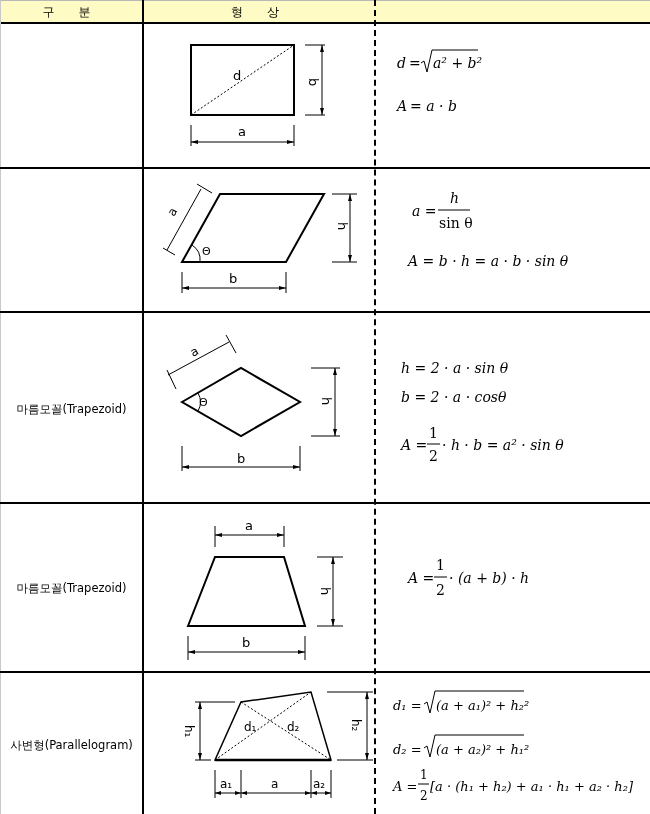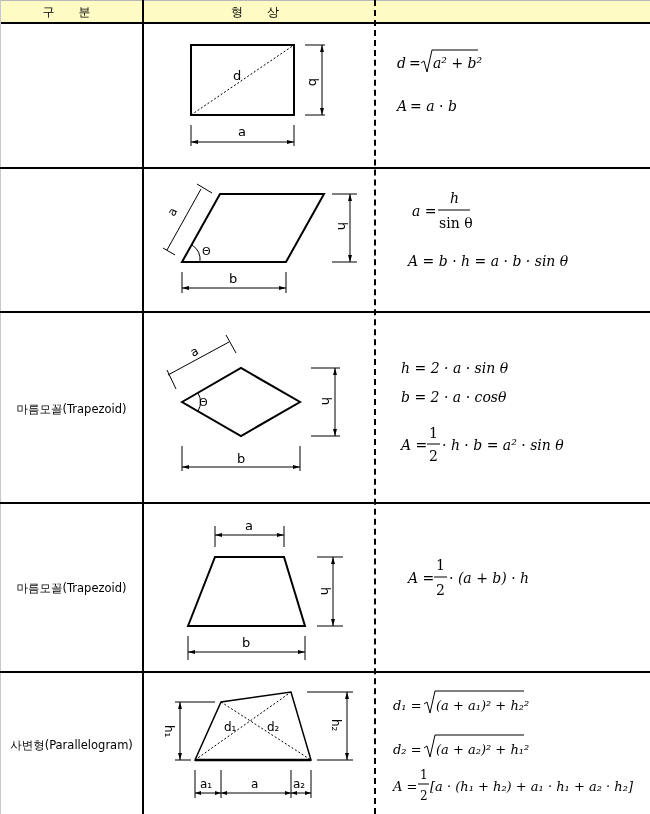--- a/index.html
+++ b/index.html
@@ -178,21 +178,21 @@
     <svg width="272" height="167" viewBox="0 0 272 167">
       <text x="30" y="79" font-size="14" class="math">A =</text>
       <text x="58" y="66" font-size="14" class="mathr">1</text>
       <line x1="56" y1="73" x2="69" y2="73" stroke="#000" stroke-width="1"></line>
       <text x="58" y="91" font-size="14" class="mathr">2</text>
       <text x="71" y="79" font-size="14" class="math">· (a + b) · h</text>
     </svg>
   </div>
 
   <div class="label" style="top:737px;">사변형(Parallelogram)</div>
-  <div class="shape" style="top:673px;height:141px;">
+  <div class="shape" style="top:673px;height:141px;margin-left:20px;">
     <svg width="230" height="141" viewBox="0 0 230 141">
       <polygon points="50,87 76,29 146,19 166,87" fill="none" stroke="#000" stroke-width="1.5"></polygon>
       <line x1="50" y1="87" x2="166" y2="87" stroke="#000" stroke-width="2.5"></line>
       <line x1="50" y1="87" x2="146" y2="19" stroke="#000" stroke-width="1" stroke-dasharray="2,2"></line>
       <line x1="76" y1="29" x2="166" y2="87" stroke="#000" stroke-width="1" stroke-dasharray="2,2"></line>
       <text x="79" y="58" font-size="12" class="dim">d₁</text>
       <text x="122" y="58" font-size="12" class="dim">d₂</text>
 
       <line x1="30" y1="29" x2="70" y2="29" stroke="#000" stroke-width="1"></line>
       <line x1="30" y1="87" x2="46" y2="87" stroke="#000" stroke-width="1"></line>

